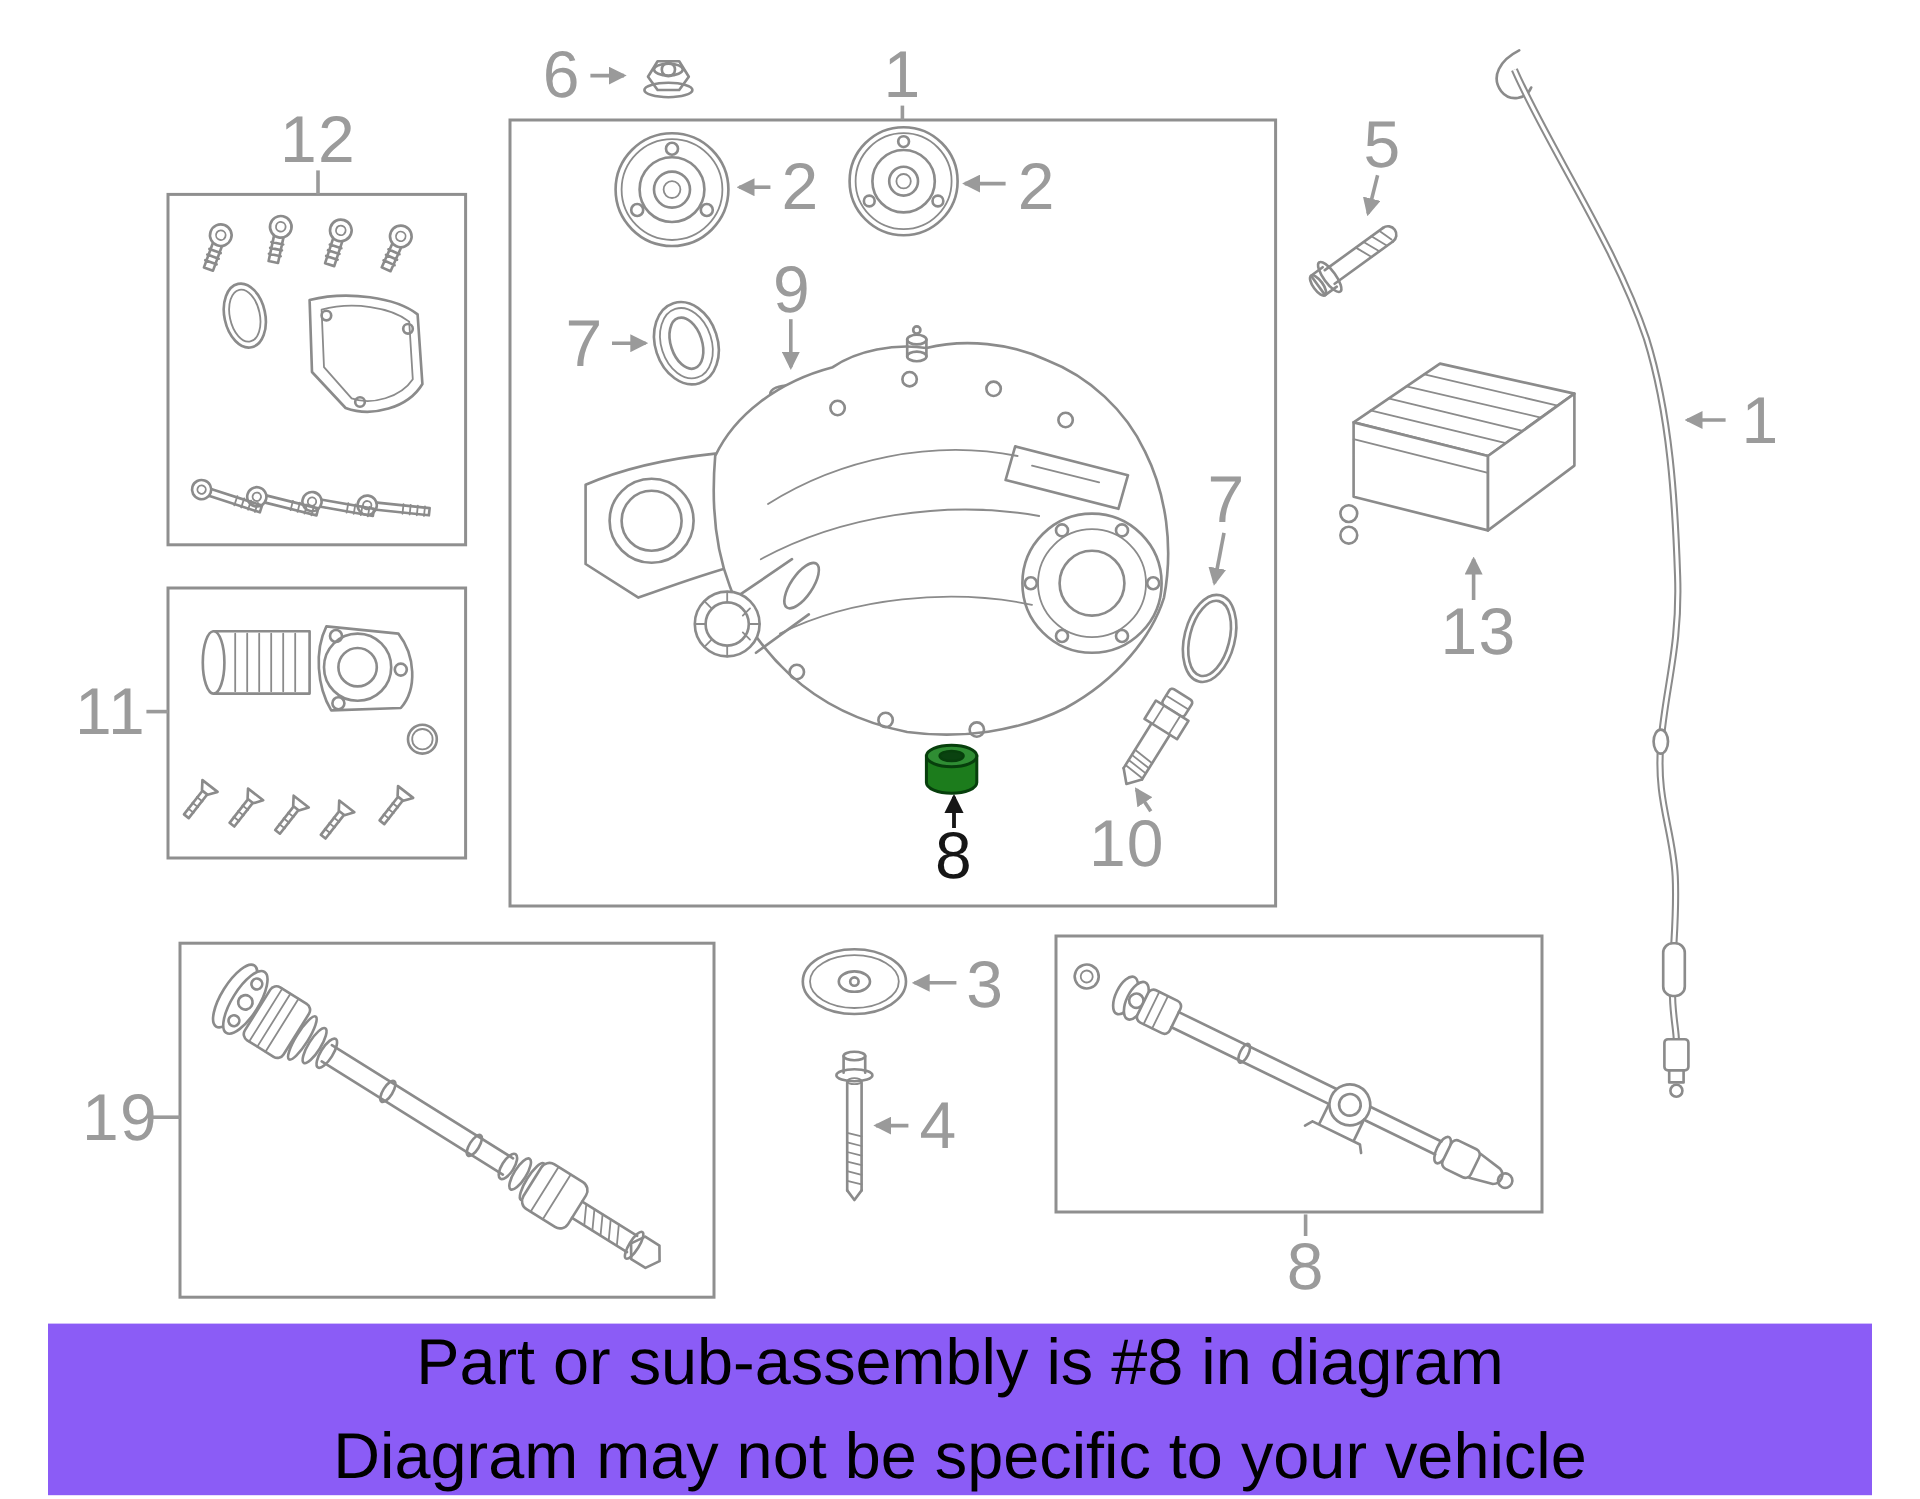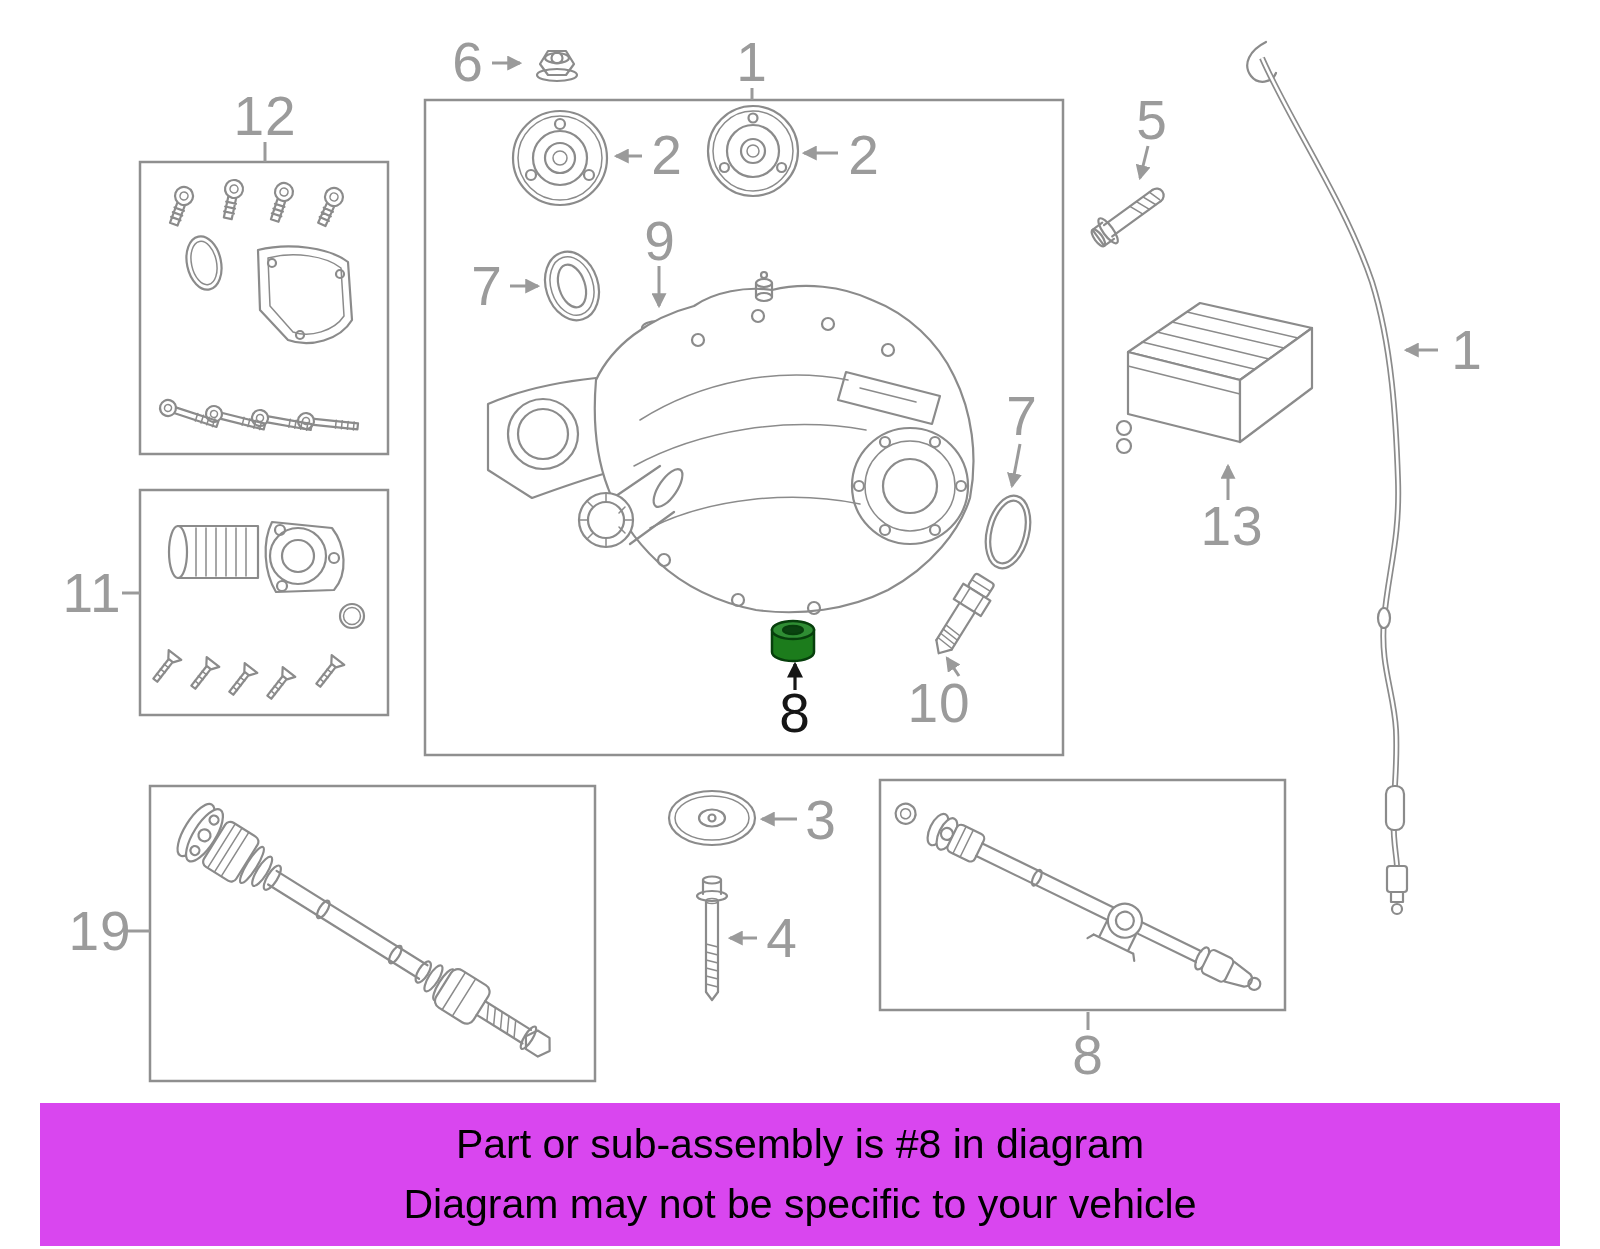--- a/index.html
+++ b/index.html
@@ -23,23 +23,23 @@
   
   .callout {
     position:absolute; transform:translate(-50%,-50%);
     font-size:55px; color:#9b9b9b; letter-spacing:1px; white-space:nowrap;
   }
   .callout.dark { color:#161616; }
 
   
   #banner {
     position:absolute; left:40px; top:1103px; width:1520px; height:143px;
-    background:#d946ef; color:#000000;
+    background:#8b5cf6; color:#000000;
     display:flex; flex-direction:column; justify-content:center;
-    text-align:center; font-size:41px; line-height:1.45;
+    text-align:center; font-size:54px; line-height:1.45;
   }
 </style>
 </head>
 <body>
 
 <div id="canvas">
 
   <svg id="art" width="1600" height="1249" viewBox="0 0 1600 1249" xmlns="http://www.w3.org/2000/svg">
     <defs>
       <marker id="ah" viewBox="0 0 10 10" refX="8.5" refY="5" markerWidth="5" markerHeight="5" orient="auto">

